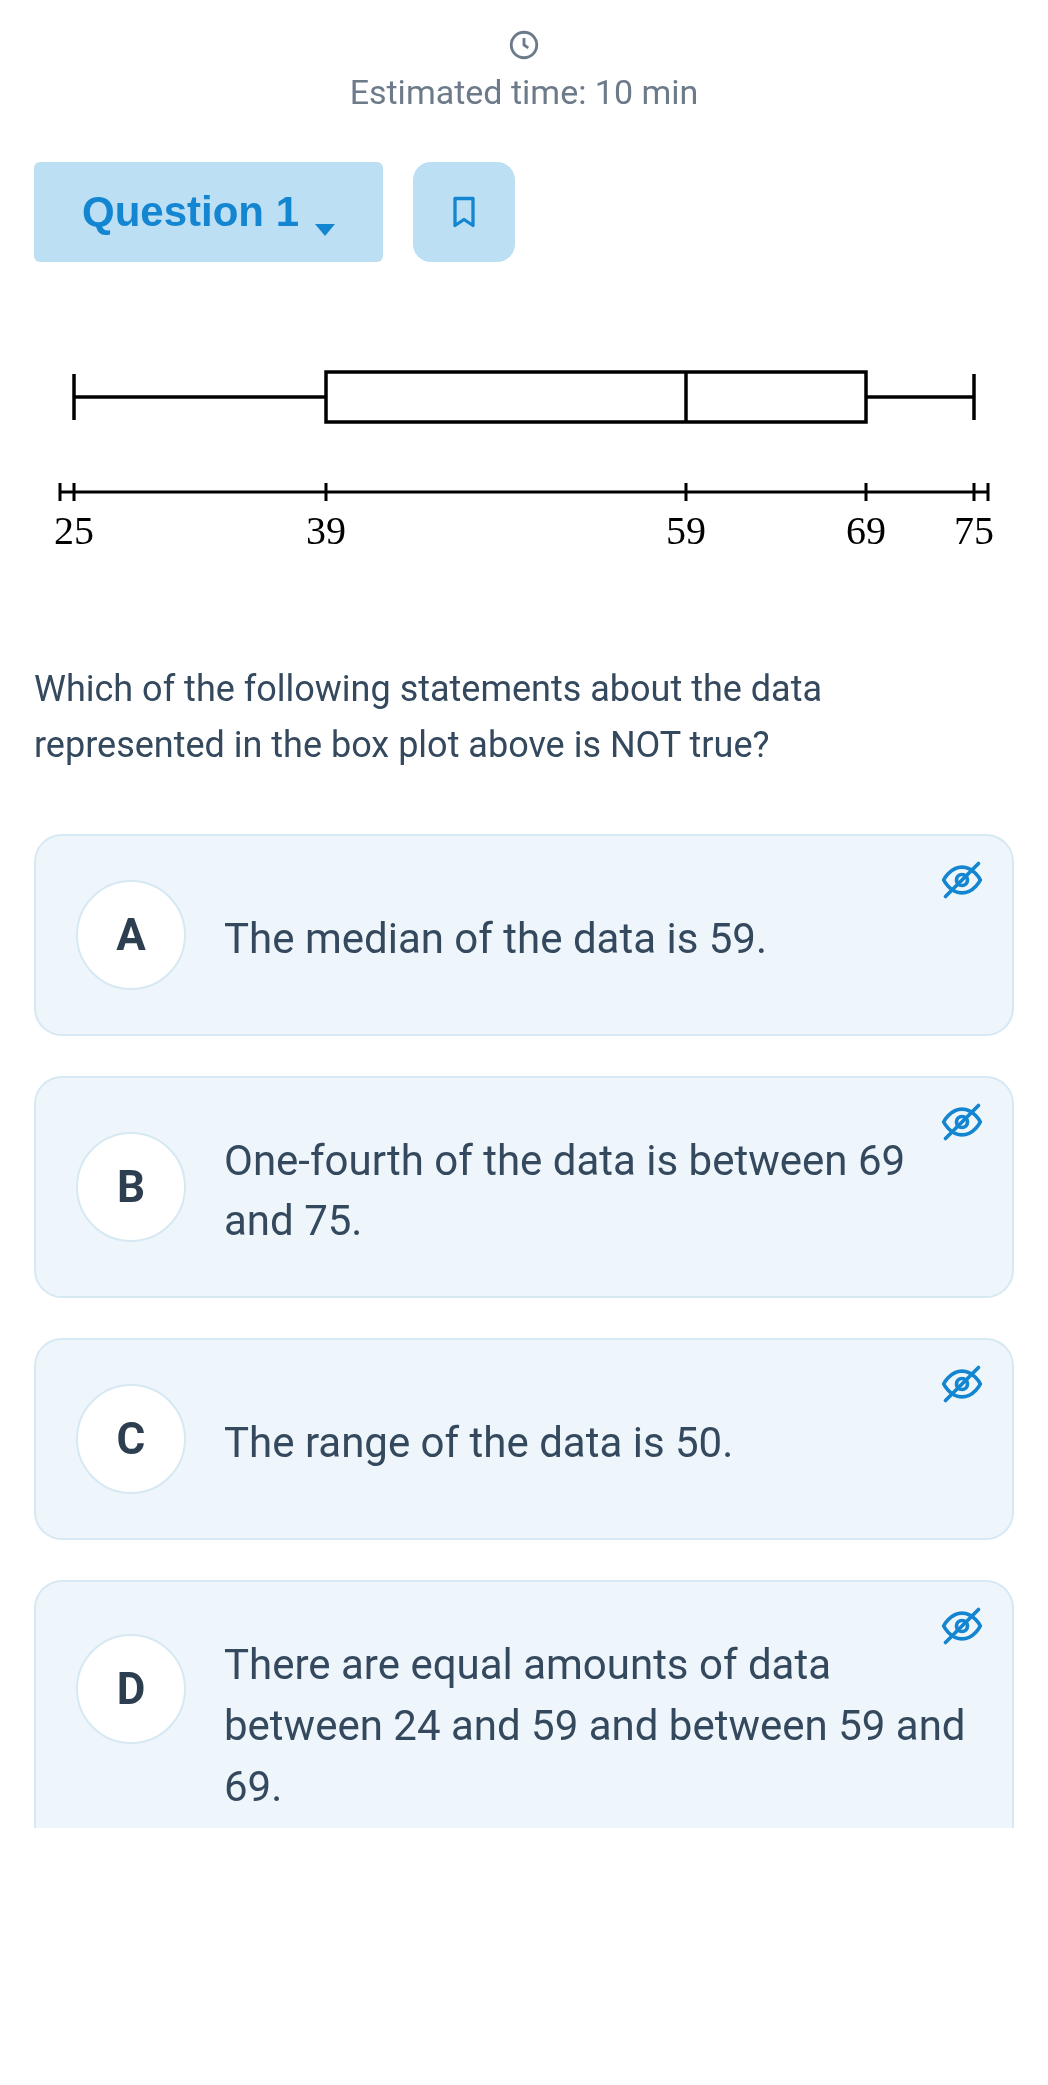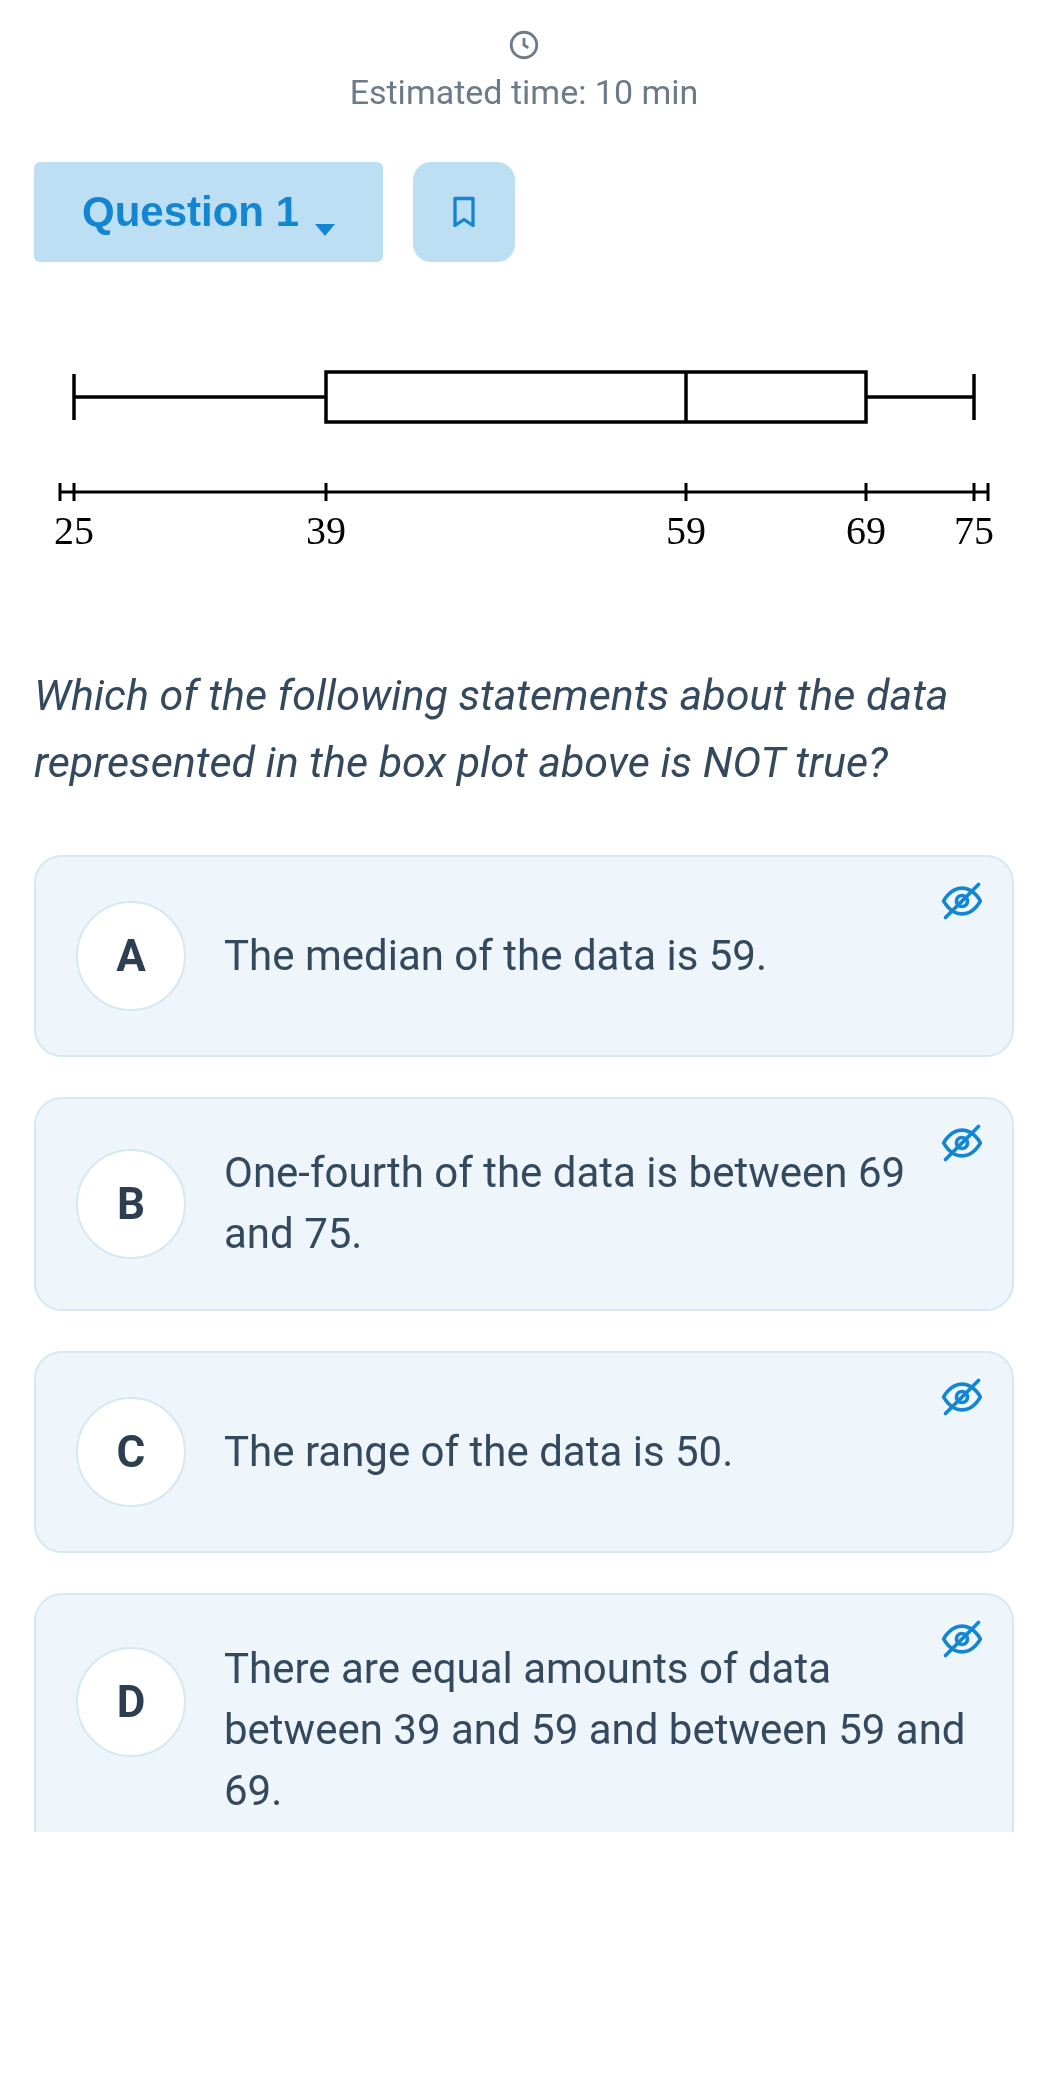--- a/index.html
+++ b/index.html
@@ -54,25 +54,24 @@
     align-items: center;
     justify-content: center;
     cursor: pointer;
   }
   .bookmark-btn svg { width: 36px; height: 44px; }
 
   .chart-wrap { padding: 10px 10px 70px 10px; text-align: right; }
   .chart-wrap svg { width: 100%; height: auto; display: block; }
 
   .question-text {
-    font-size: 43px;
+    font-size: 36px;
     line-height: 1.55;
     color: #34495e;
     margin-bottom: 60px;
-    font-style: italic;
   }
 
   .answers { display: flex; flex-direction: column; gap: 40px; }
   .answer {
     position: relative;
     background: #eef6fb;
     border: 2px solid #d6e9f3;
     border-radius: 28px;
     padding: 44px 40px 44px 40px;
     display: flex;
@@ -91,20 +90,21 @@
     justify-content: center;
     font-size: 44px;
     font-weight: 700;
     color: #2c3e50;
   }
   .answer .text {
     font-size: 42px;
     line-height: 1.45;
     color: #34495e;
     flex: 1;
+    margin-top: 9px;
   }
   .answer .hide-icon {
     position: absolute;
     top: 22px;
     right: 28px;
   }
   .answer .hide-icon svg { width: 44px; height: 44px; }
   .answer.last { border-radius: 28px 28px 0 0; border-bottom: none; padding-bottom: 10px; align-items: flex-start; }
   .answer.last .letter { margin-top: 8px; }
 </style>
@@ -182,21 +182,21 @@
         <div class="letter">C</div>
         <div class="text">The range of the data is 50.</div>
         <div class="hide-icon"><svg viewBox="0 0 24 24" fill="none" stroke="#1485d1" stroke-width="2" stroke-linecap="round" stroke-linejoin="round">
             <path d="M2 12s3.5-7 10-7 10 7 10 7-3.5 7-10 7S2 12 2 12z"></path>
             <circle cx="12" cy="12" r="3"></circle>
             <line x1="3" y1="21" x2="21" y2="3"></line>
           </svg></div>
       </div>
       <div class="answer last">
         <div class="letter">D</div>
-        <div class="text">There are equal amounts of data between 39 and 59 and between 59 and 69.</div>
+        <div class="text">There are equal amounts of data between 24 and 59 and between 59 and 69.</div>
         <div class="hide-icon"><svg viewBox="0 0 24 24" fill="none" stroke="#1485d1" stroke-width="2" stroke-linecap="round" stroke-linejoin="round">
             <path d="M2 12s3.5-7 10-7 10 7 10 7-3.5 7-10 7S2 12 2 12z"></path>
             <circle cx="12" cy="12" r="3"></circle>
             <line x1="3" y1="21" x2="21" y2="3"></line>
           </svg></div>
       </div>
     </div>
 
 </div>
 

